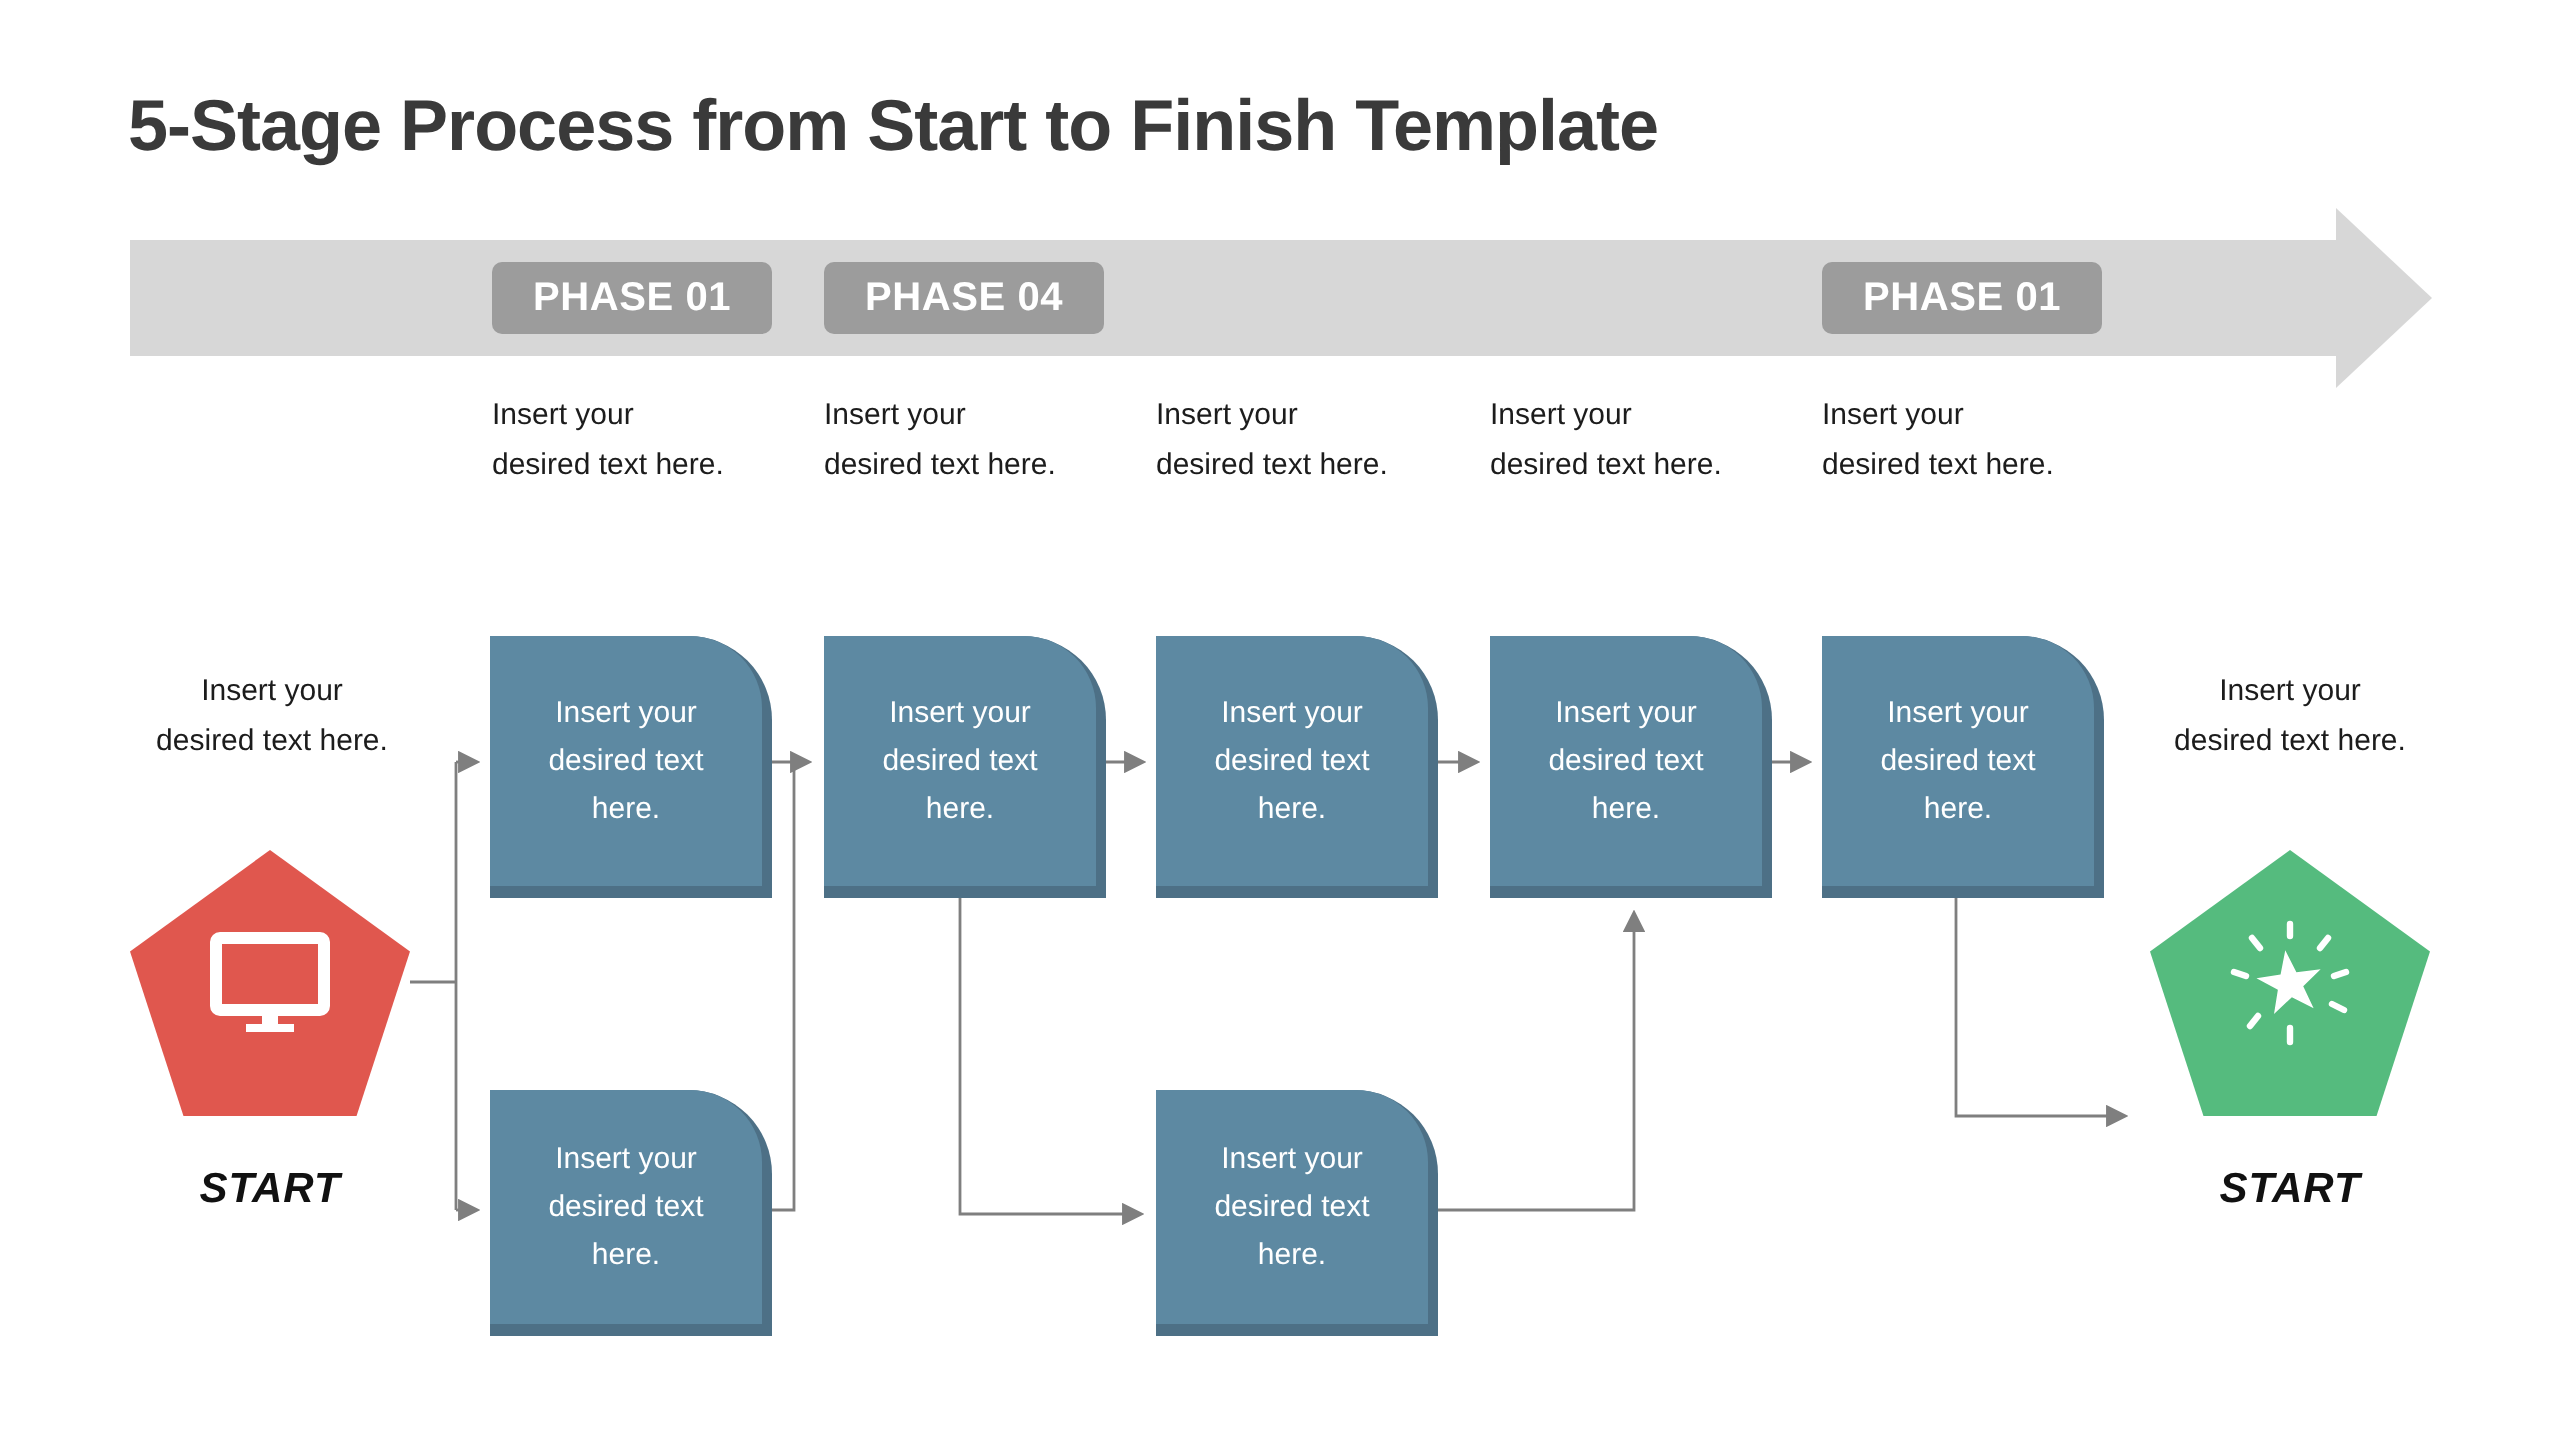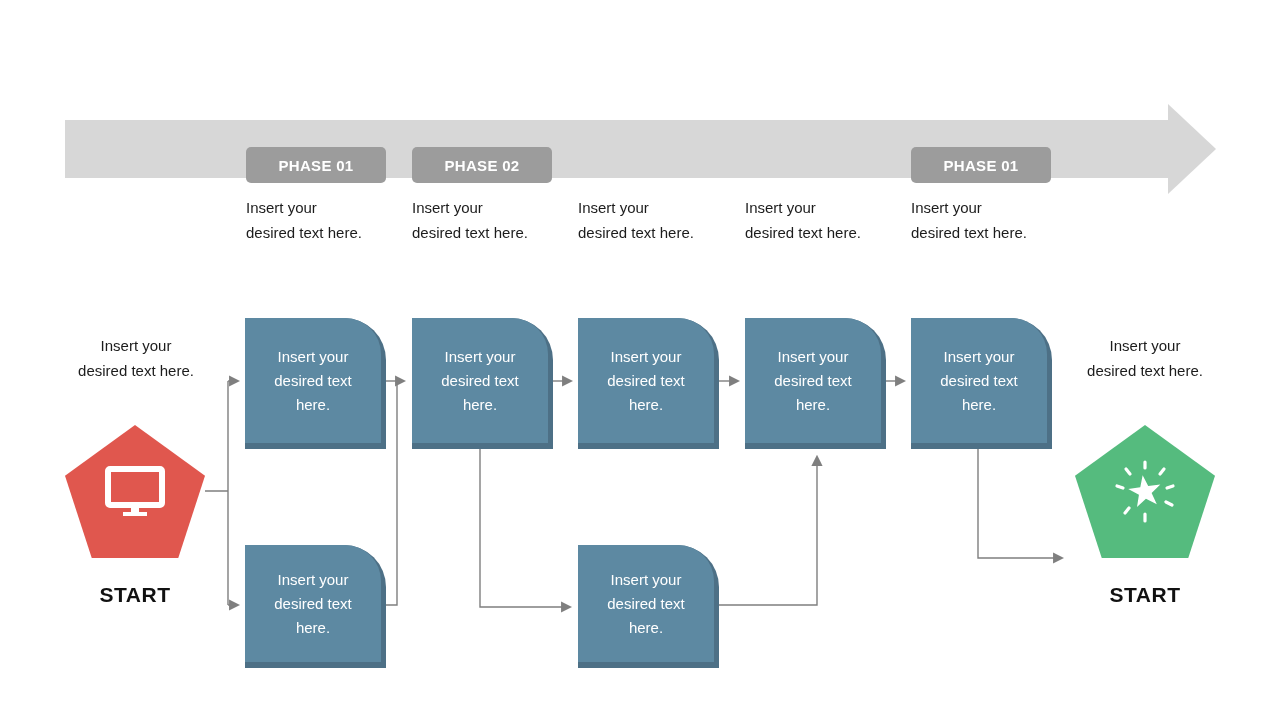--- a/index.html
+++ b/index.html
@@ -13,23 +13,23 @@
   }
   
   .banner-body{position:absolute;left:65px;top:120px;width:1103px;height:58px;background:#d7d7d7;}
   .banner-head{
     position:absolute;left:1168px;top:104px;width:0;height:0;
     border-top:45px solid transparent;border-bottom:45px solid transparent;
     border-left:48px solid #d7d7d7;
   }
   
   .chip{
-    position:absolute;top:147px;width:140px;height:36px;background:#9c9c9c;
+    position:absolute;top:131px;width:140px;height:36px;background:#9c9c9c;
     border-radius:5px;display:flex;align-items:center;justify-content:center;
-    color:#ffffff;font-size:15px;font-weight:700;letter-spacing:0.3px;
+    color:#ffffff;font-size:20px;font-weight:700;letter-spacing:0.3px;
   }
   .phase-desc{
     position:absolute;top:195px;width:122px;font-size:15px;line-height:25px;color:#1c1c1c;
   }
   
   .pbox{position:absolute;width:141px;background:#4d7086;border-radius:0 42px 0 0;}
   .pbox .face{
     position:absolute;left:0;top:0;right:5px;bottom:6px;background:#5d89a2;
     border-radius:0 36px 0 0;display:flex;align-items:center;justify-content:center;
     color:#ffffff;font-size:15px;line-height:24px;text-align:center;
@@ -40,39 +40,40 @@
   
   .pentagon{
     position:absolute;width:140px;height:133px;
     clip-path:polygon(50% 0%, 100% 38.2%, 80.9% 100%, 19.1% 100%, 0% 38.2%);
     display:flex;align-items:center;justify-content:center;
   }
   .pentagon.start{left:65px;top:425px;background:#e0574e;}
   .pentagon.finish{left:1075px;top:425px;background:#55bb7e;}
   .terminal-label{
     position:absolute;top:583px;width:140px;text-align:center;
-    font-size:21px;font-weight:700;color:#111111;letter-spacing:0.5px;
+    font-size:21px;font-weight:700;color:#111111;letter-spacing:0.5px;font-style:italic;
   }
   .side-note{
     position:absolute;top:333px;width:122px;text-align:center;
     font-size:15px;line-height:25px;color:#1c1c1c;
   }
   .connectors{position:absolute;left:0;top:0;pointer-events:none;}
 </style>
 </head>
 <body>
 
 <div class="slide">
 
+  <div class="title">5-Stage Process from Start to Finish Template</div>
 
   <div class="banner-body"></div>
   <div class="banner-head"></div>
 
   <div class="chip" style="left:246px">PHASE 01</div>
-  <div class="chip" style="left:412px">PHASE 02</div>
+  <div class="chip" style="left:412px">PHASE 04</div>
   <div class="chip" style="left:911px">PHASE 01</div>
 
   <div class="phase-desc" style="left:246px">Insert your desired text here.</div>
   <div class="phase-desc" style="left:412px">Insert your desired text here.</div>
   <div class="phase-desc" style="left:578px">Insert your desired text here.</div>
   <div class="phase-desc" style="left:745px">Insert your desired text here.</div>
   <div class="phase-desc" style="left:911px">Insert your desired text here.</div>
 
   <svg class="connectors" width="1280" height="720">
     <defs>

